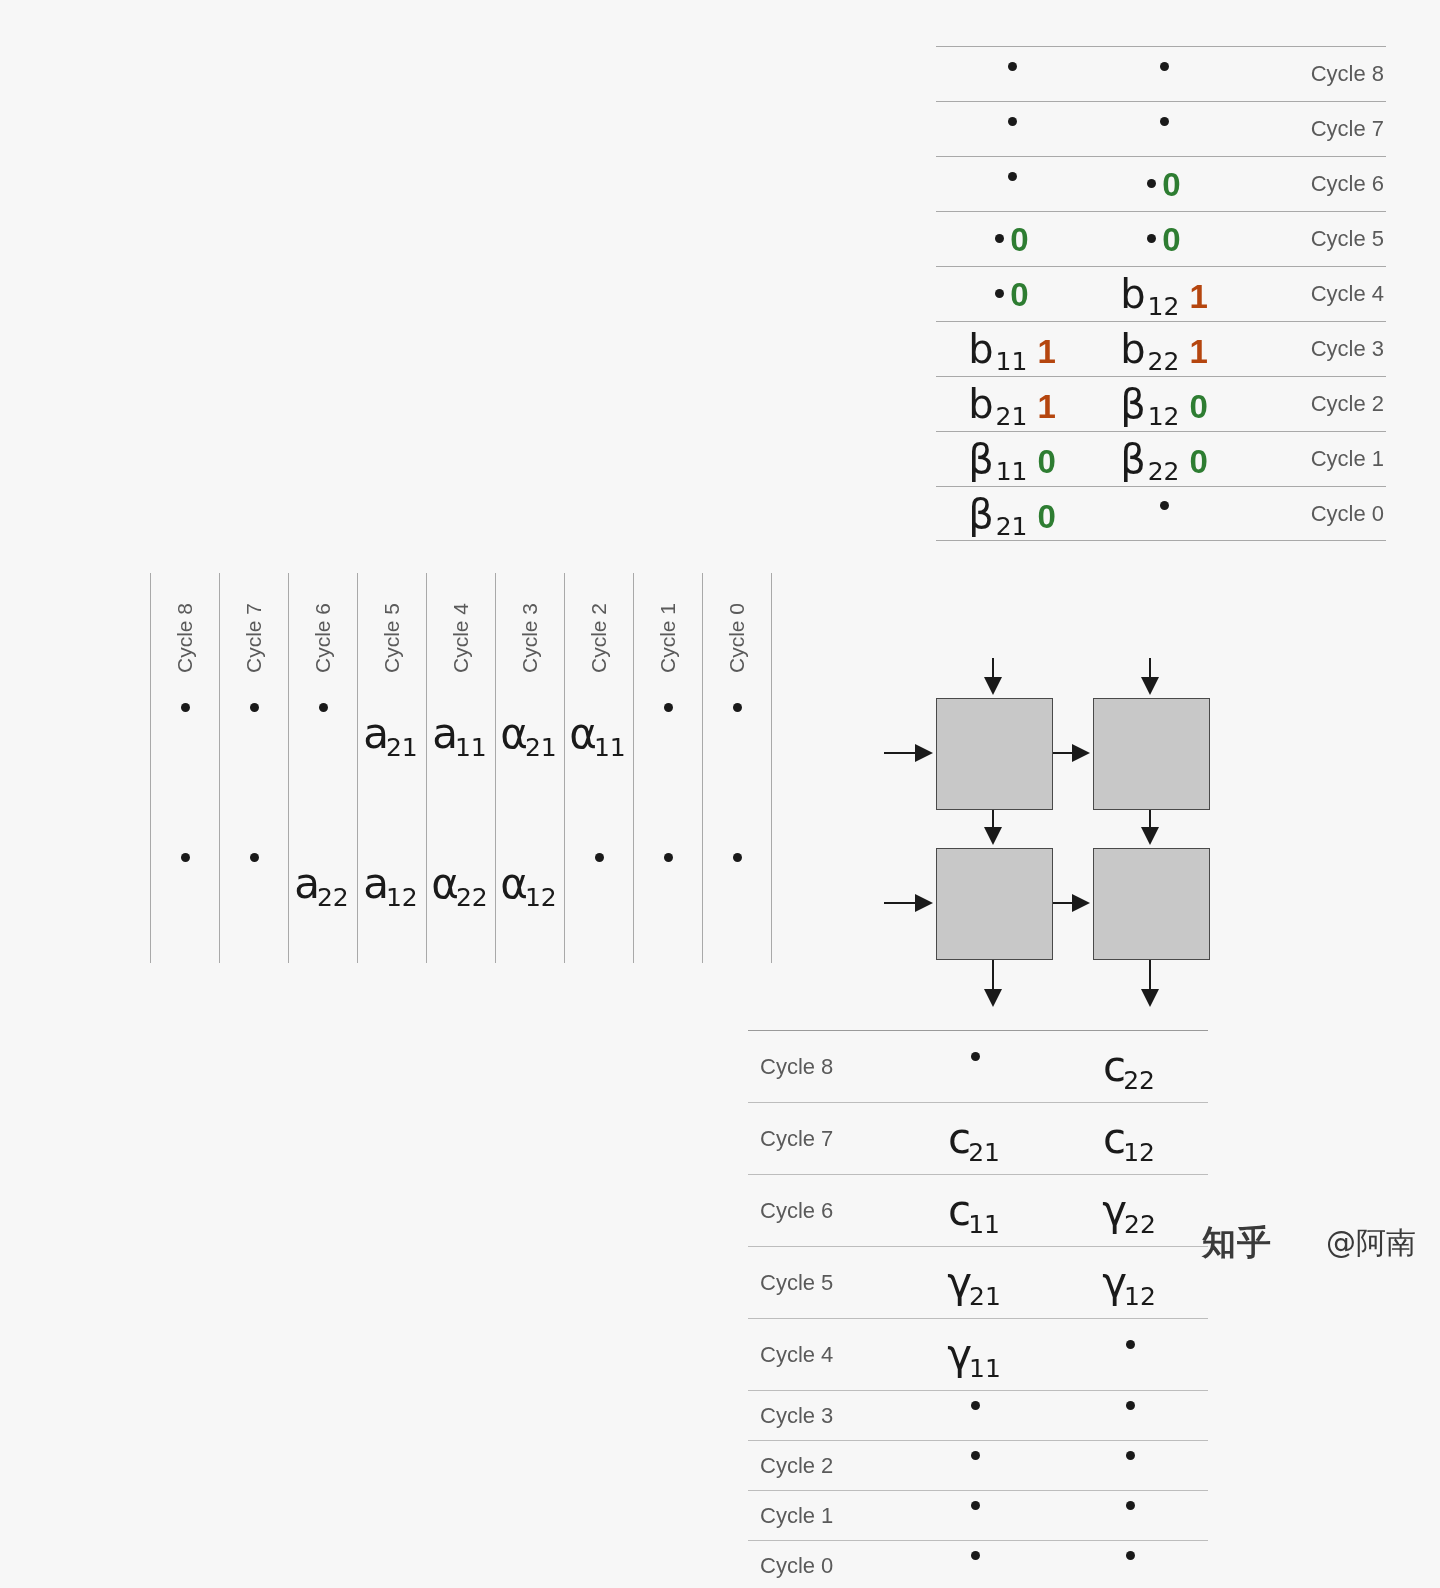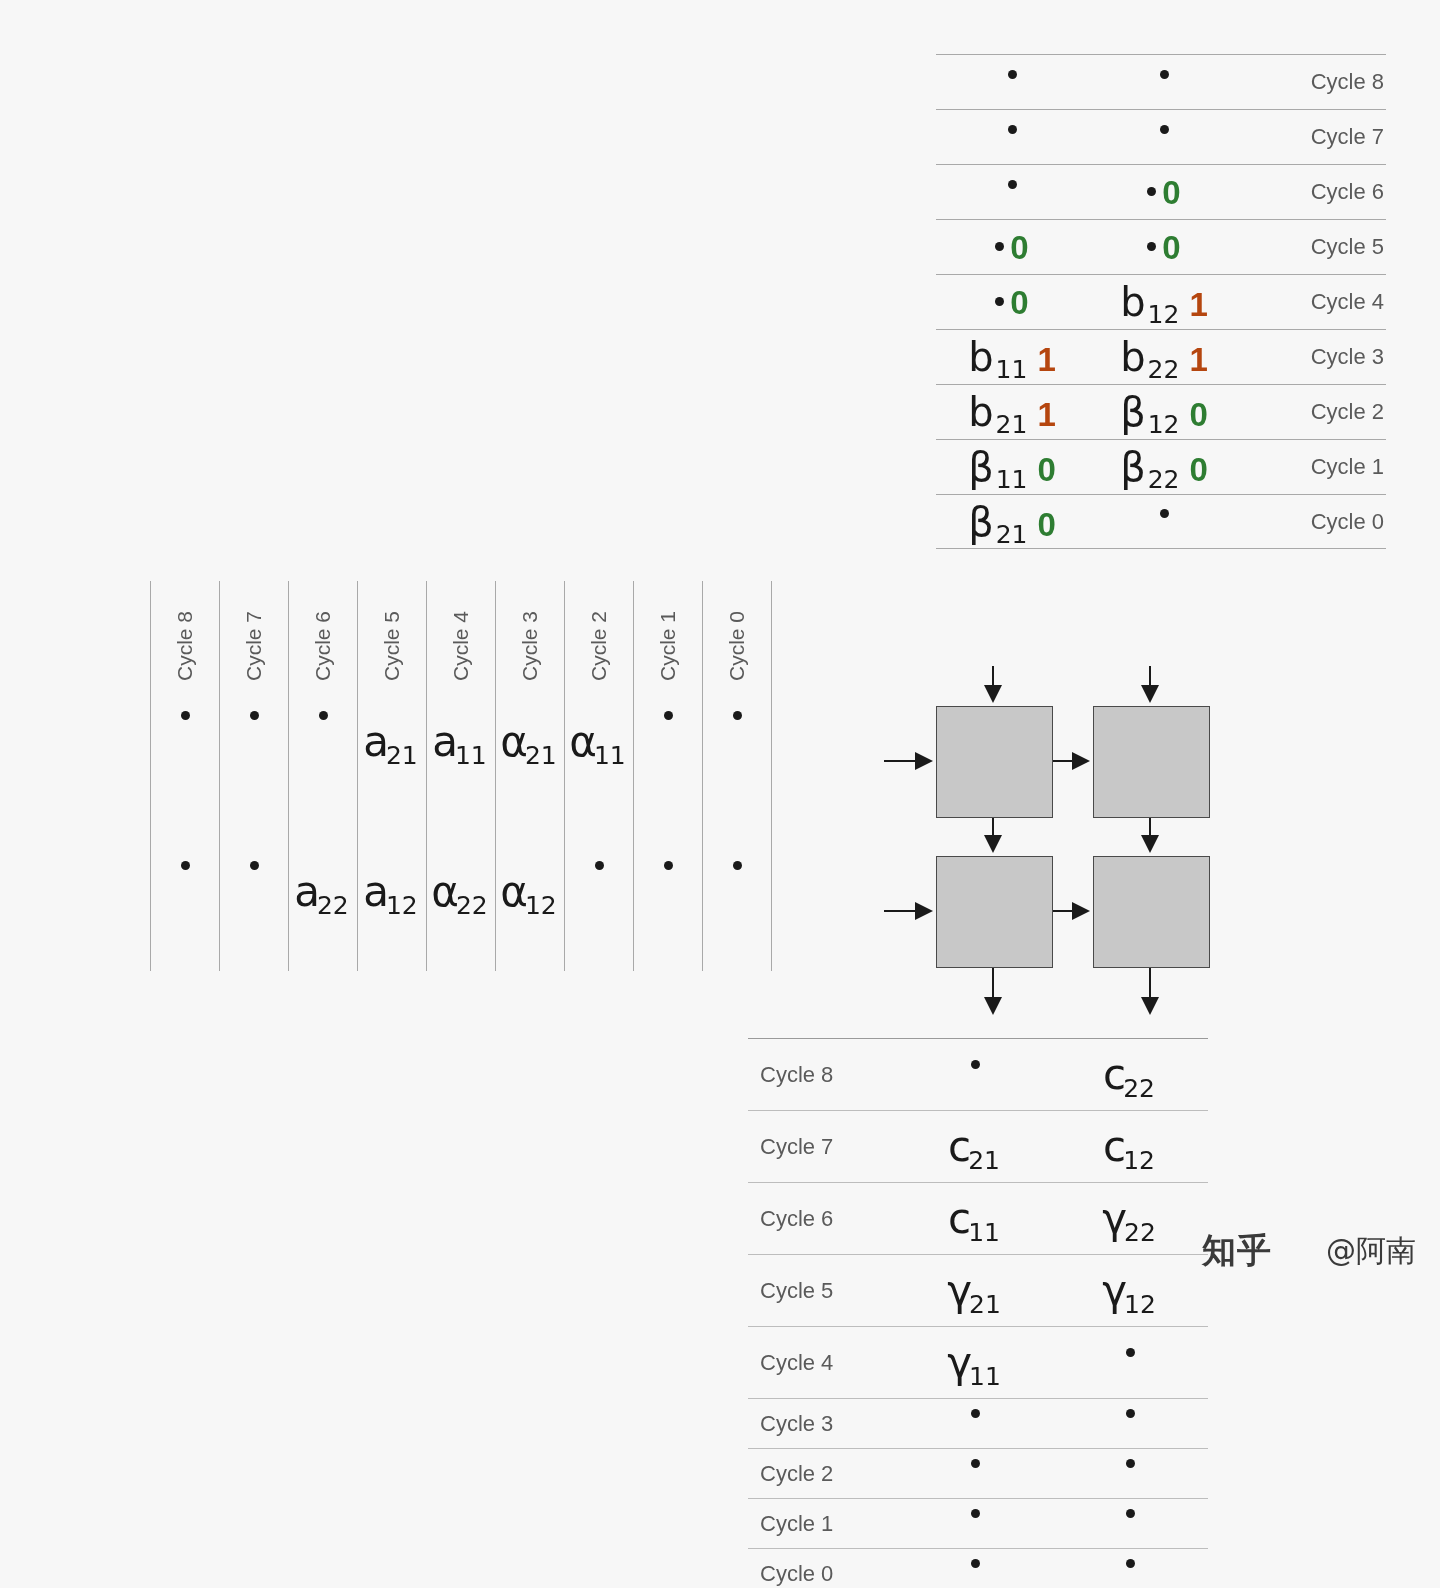--- a/index.html
+++ b/index.html
@@ -10,21 +10,21 @@
   body {
     width: 1440px;
     height: 1588px;
     position: relative;
     font-family: "Liberation Sans", sans-serif;
     color: #1a1a1a;
     overflow: hidden;
   }
   .stage {
     position: absolute;
-    left: 0; top: 16px;
+    left: 0; top: 8px;
     width: 1440px;
     height: 1294px;
   }
 
   
   #b-table {
     position: absolute;
     left: 936px;
     top: 38px;
     width: 450px;

